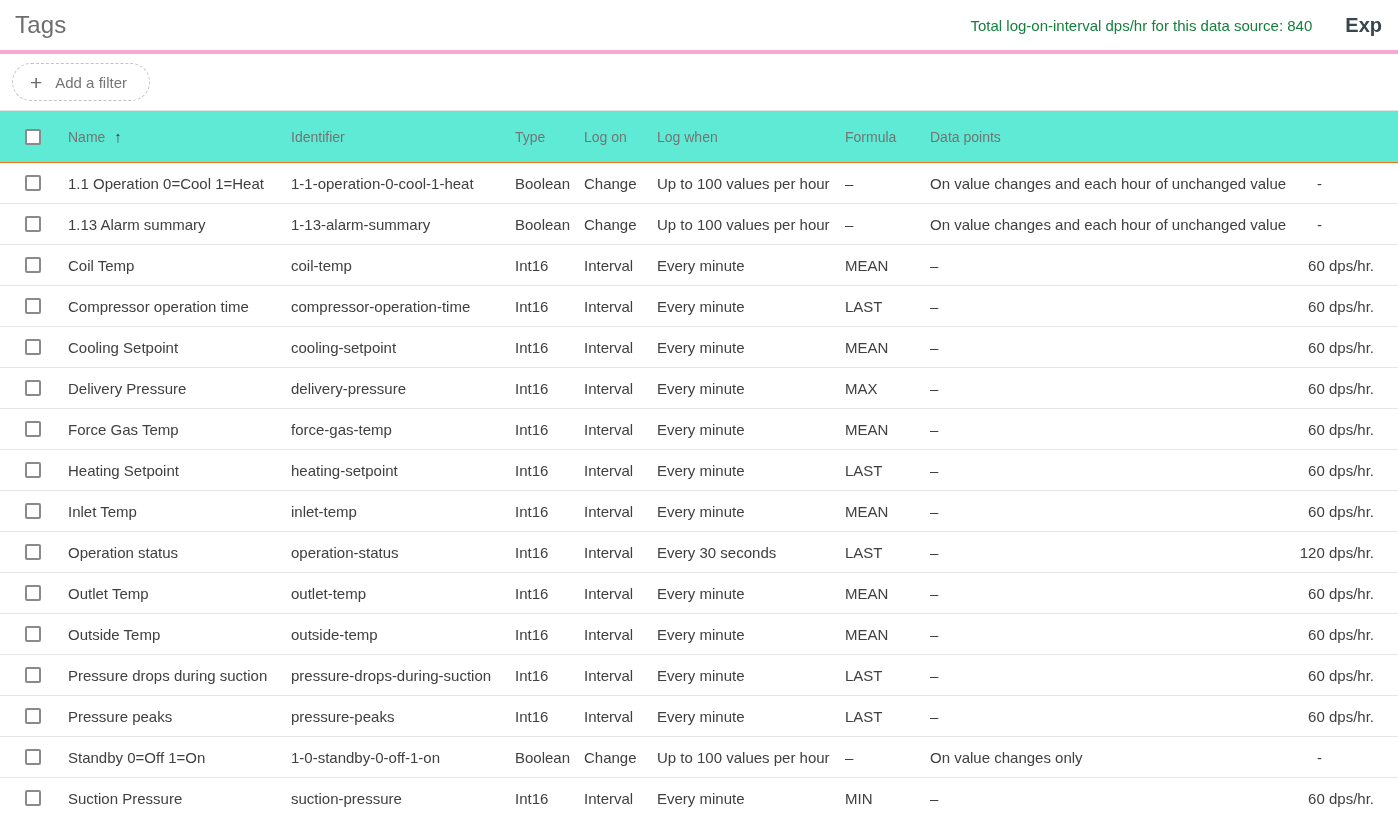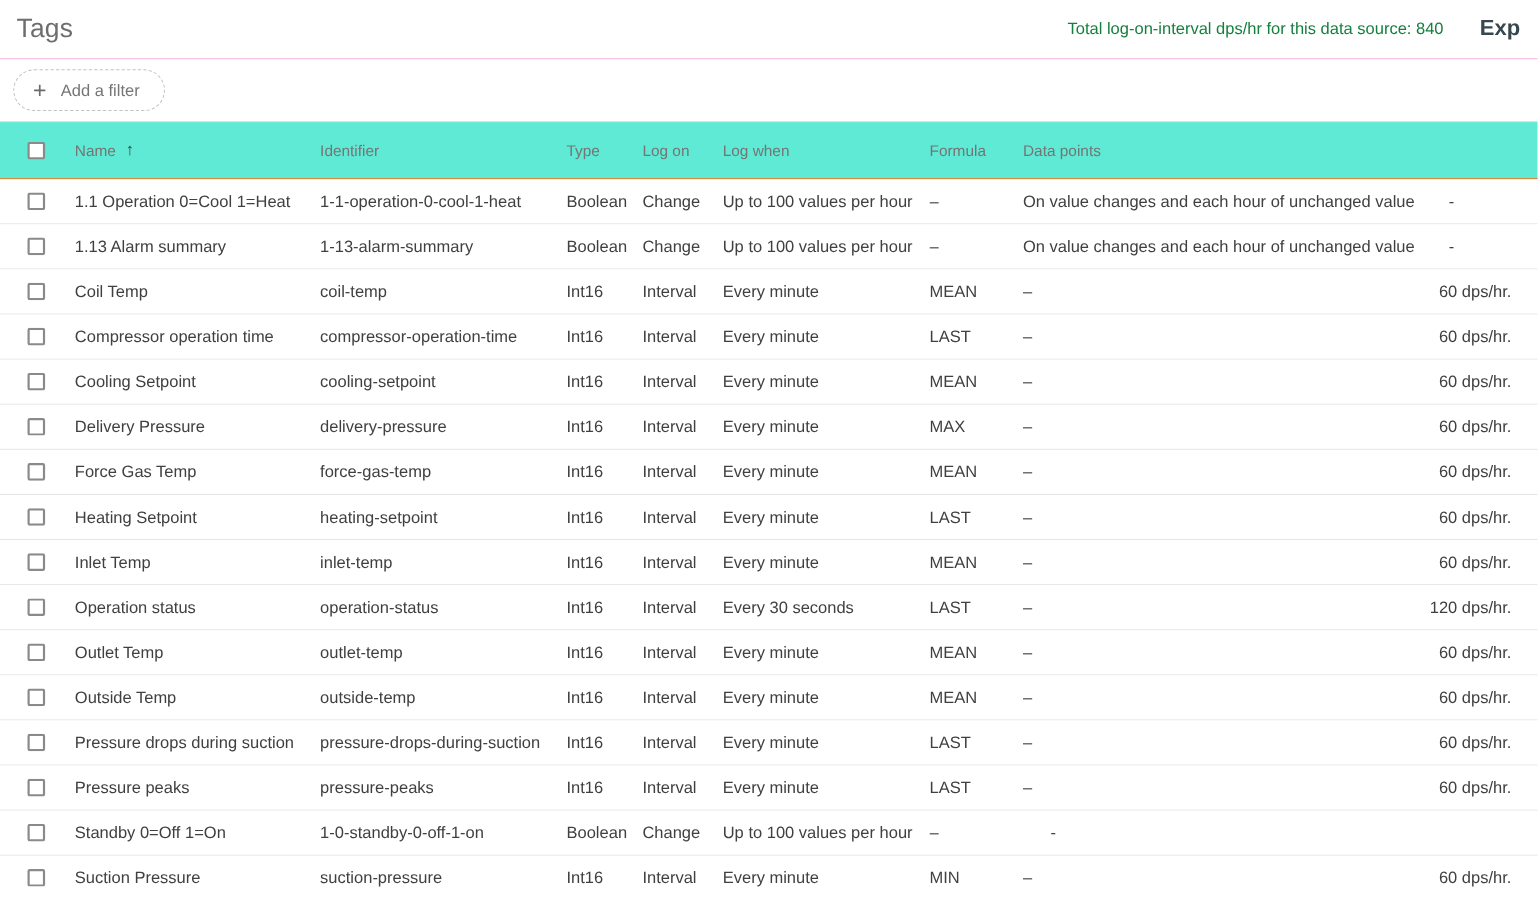--- a/index.html
+++ b/index.html
@@ -7,21 +7,21 @@
   body {
     width: 1398px; height: 815px; overflow: hidden;
     font-family: "Liberation Sans", "DejaVu Sans", sans-serif;
     color: #5f6368;
   }
   .page { width: 1398px; height: 815px; overflow: hidden; background: #fff; }
 
   
   .topbar {
     height: 54px; display: flex; align-items: center;
-    padding: 0 0 0 15px; background: #fff; border-bottom: 1px solid #f9a8d4;
+    padding: 0 0 0 15px; background: #fff; border-bottom: 4px solid #f9a8d4;
   }
   .page-title { font-size: 24px; font-weight: 400; color: #6d6d6d; letter-spacing: 0.2px; }
   .topbar-right { margin-left: auto; display: flex; align-items: center; }
   .summary-text { font-size: 15px; color: #15803d; margin-right: 33px; }
   .export-btn {
     font-size: 20px; font-weight: 700; color: #37474f; cursor: pointer;
     text-decoration: none; white-space: nowrap; padding-right: 16px;
   }
 
   
@@ -282,20 +282,21 @@
         <div class="row trow">
     <div class="cell check-cell">
       <span class="checkbox"></span>
     </div>
     <div class="cell">Standby 0=Off 1=On</div>
     <div class="cell">1-0-standby-0-off-1-on</div>
     <div class="cell">Boolean</div>
     <div class="cell">Change</div>
     <div class="cell">Up to 100 values per hour</div>
     <div class="cell">–</div>
+    <div class="cell">On value changes only</div>
     <div class="cell dp dash">-</div>
   </div>
         <div class="row trow">
     <div class="cell check-cell">
       <span class="checkbox"></span>
     </div>
     <div class="cell">Suction Pressure</div>
     <div class="cell">suction-pressure</div>
     <div class="cell">Int16</div>
     <div class="cell">Interval</div>

